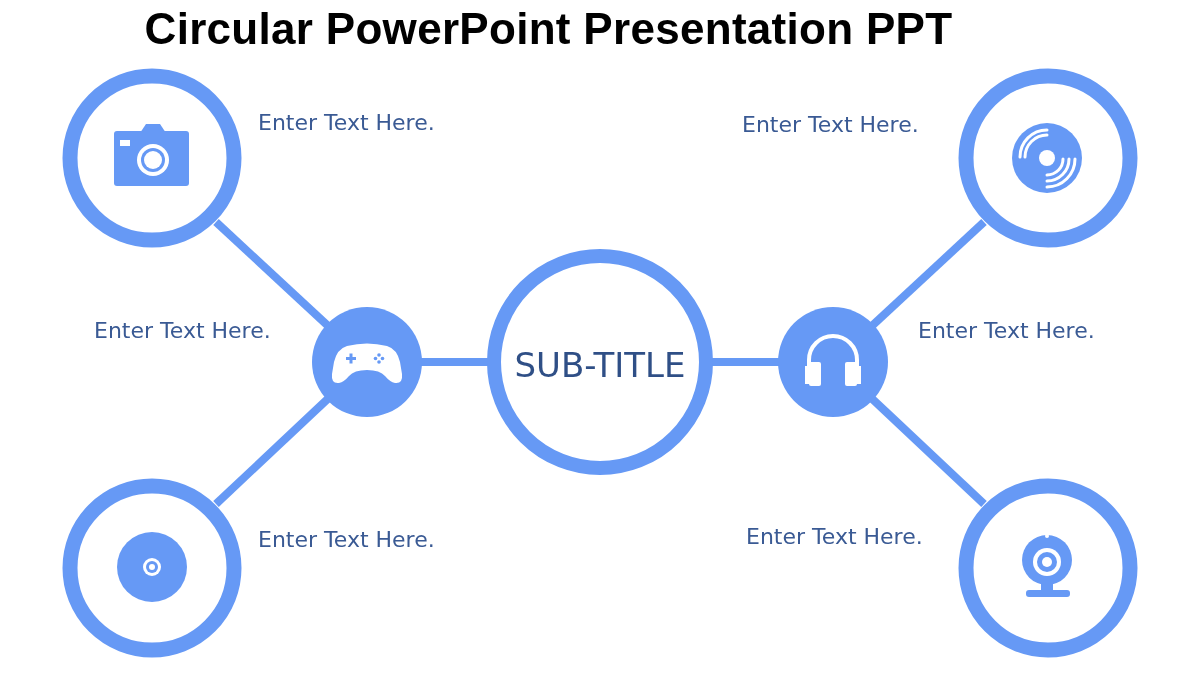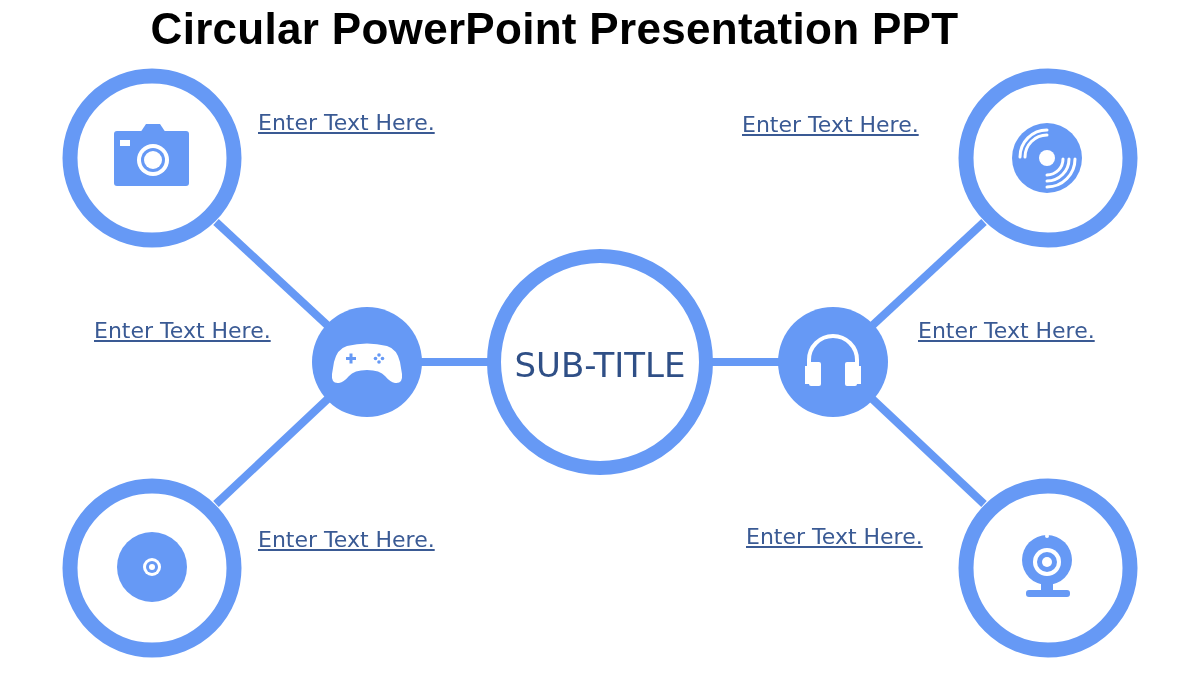--- a/index.html
+++ b/index.html
@@ -1,19 +1,19 @@
 <!DOCTYPE html>
 <html><head>
 <meta charset="utf-8">
 <style>
   html,body{margin:0;padding:0;background:#ffffff;}
   body{width:1200px;height:675px;position:relative;overflow:hidden;font-family:"Liberation Sans",sans-serif;}
-  .title{position:absolute;left:18px;top:4px;width:1073px;text-align:center;font-family:"Liberation Sans",sans-serif;font-weight:bold;font-size:44px;color:#000;letter-spacing:0.3px;}
+  .title{position:absolute;left:12px;top:4px;width:1073px;text-align:center;font-family:"Liberation Sans",sans-serif;font-weight:bold;font-size:44px;color:#000;letter-spacing:0.3px;}
   svg.diagram{position:absolute;left:0;top:0;}
-  .label{position:absolute;font-family:"DejaVu Sans","Liberation Sans",sans-serif;font-size:22px;color:#3a5a94;white-space:nowrap;text-decoration:underline;}
+  .label{position:absolute;font-family:"DejaVu Sans","Liberation Sans",sans-serif;font-size:22px;color:#3a5a94;white-space:nowrap;}
   .subtitle{position:absolute;left:488px;top:345px;width:224px;text-align:center;font-family:"DejaVu Sans","Liberation Sans",sans-serif;font-size:34px;color:#2f4f86;}
 </style>
 </head>
 <body>
 
 <div class="title">Circular PowerPoint Presentation PPT</div>
 
 <svg class="diagram" width="1200" height="675" viewBox="0 0 1200 675">
 
   <g stroke="#6699f5" stroke-width="8" fill="none">

